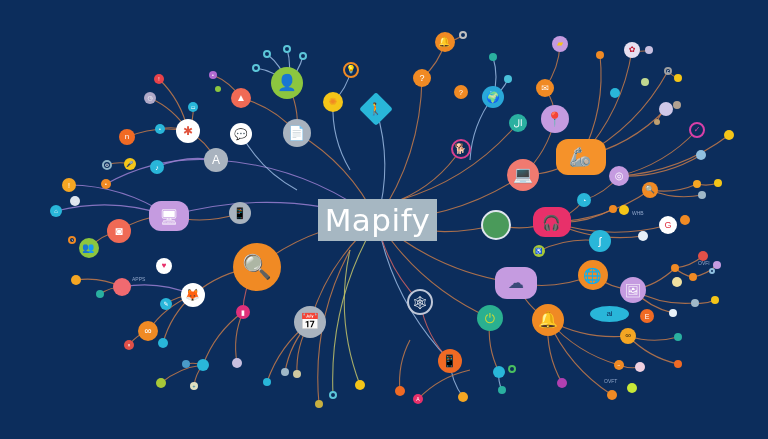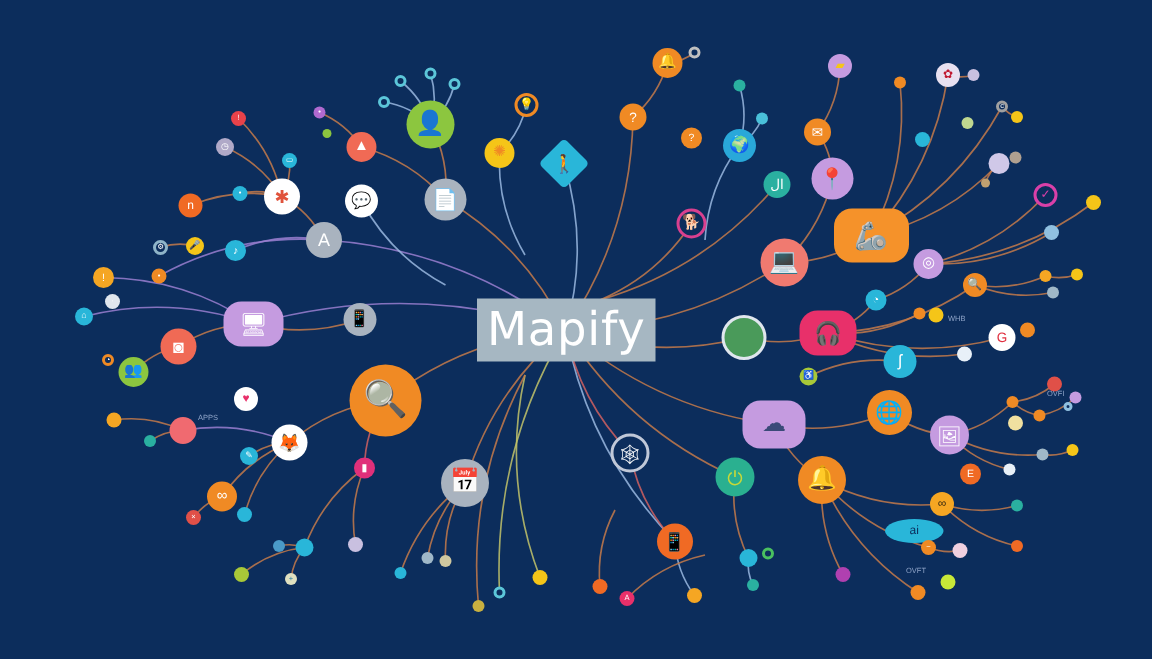--- a/index.html
+++ b/index.html
@@ -405,21 +405,21 @@
     </div>
     <div class="node circle" style="left: 672px; top: 277px; width: 10px; height: 10px; background: rgb(240, 224, 160); font-size: 5px;">
       <span class="glyph"></span>
     </div>
     <div class="node circle" style="left: 711px; top: 296px; width: 8px; height: 8px; background: rgb(245, 197, 24); font-size: 5px;">
       <span class="glyph"></span>
     </div>
     <div class="node circle" style="left: 691px; top: 299px; width: 8px; height: 8px; background: rgb(160, 184, 200); font-size: 5px;">
       <span class="glyph"></span>
     </div>
-    <div class="node circle" style="left: 590px; top: 306px; width: 39px; height: 16px; background: rgb(41, 182, 217); color: rgb(12, 45, 92); font-size: 8px; margin-top: 40px;">
+    <div class="node circle" style="left: 590px; top: 306px; width: 39px; height: 16px; background: rgb(41, 182, 217); color: rgb(12, 45, 92); font-size: 8px;">
       <span class="glyph">ai</span>
     </div>
     <div class="node circle" style="left: 640px; top: 309px; width: 14px; height: 14px; background: rgb(240, 106, 36); font-size: 7px;">
       <span class="glyph">E</span>
     </div>
     <div class="node circle" style="left: 669px; top: 309px; width: 8px; height: 8px; background: rgb(232, 240, 248); font-size: 5px;">
       <span class="glyph"></span>
     </div>
     <div class="node circle" style="left: 477px; top: 305px; width: 26px; height: 26px; background: rgb(42, 176, 144); color: rgb(200, 216, 56); font-size: 13px;">
       <span class="glyph">⏻</span>

